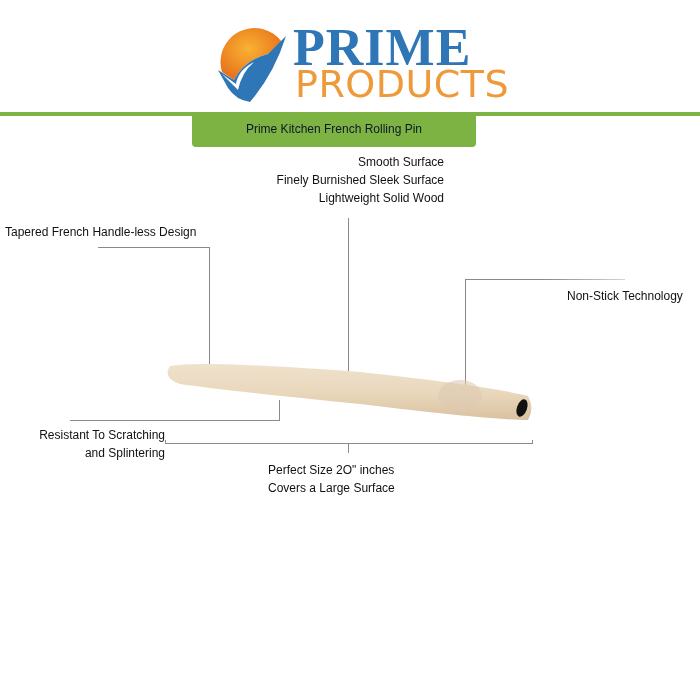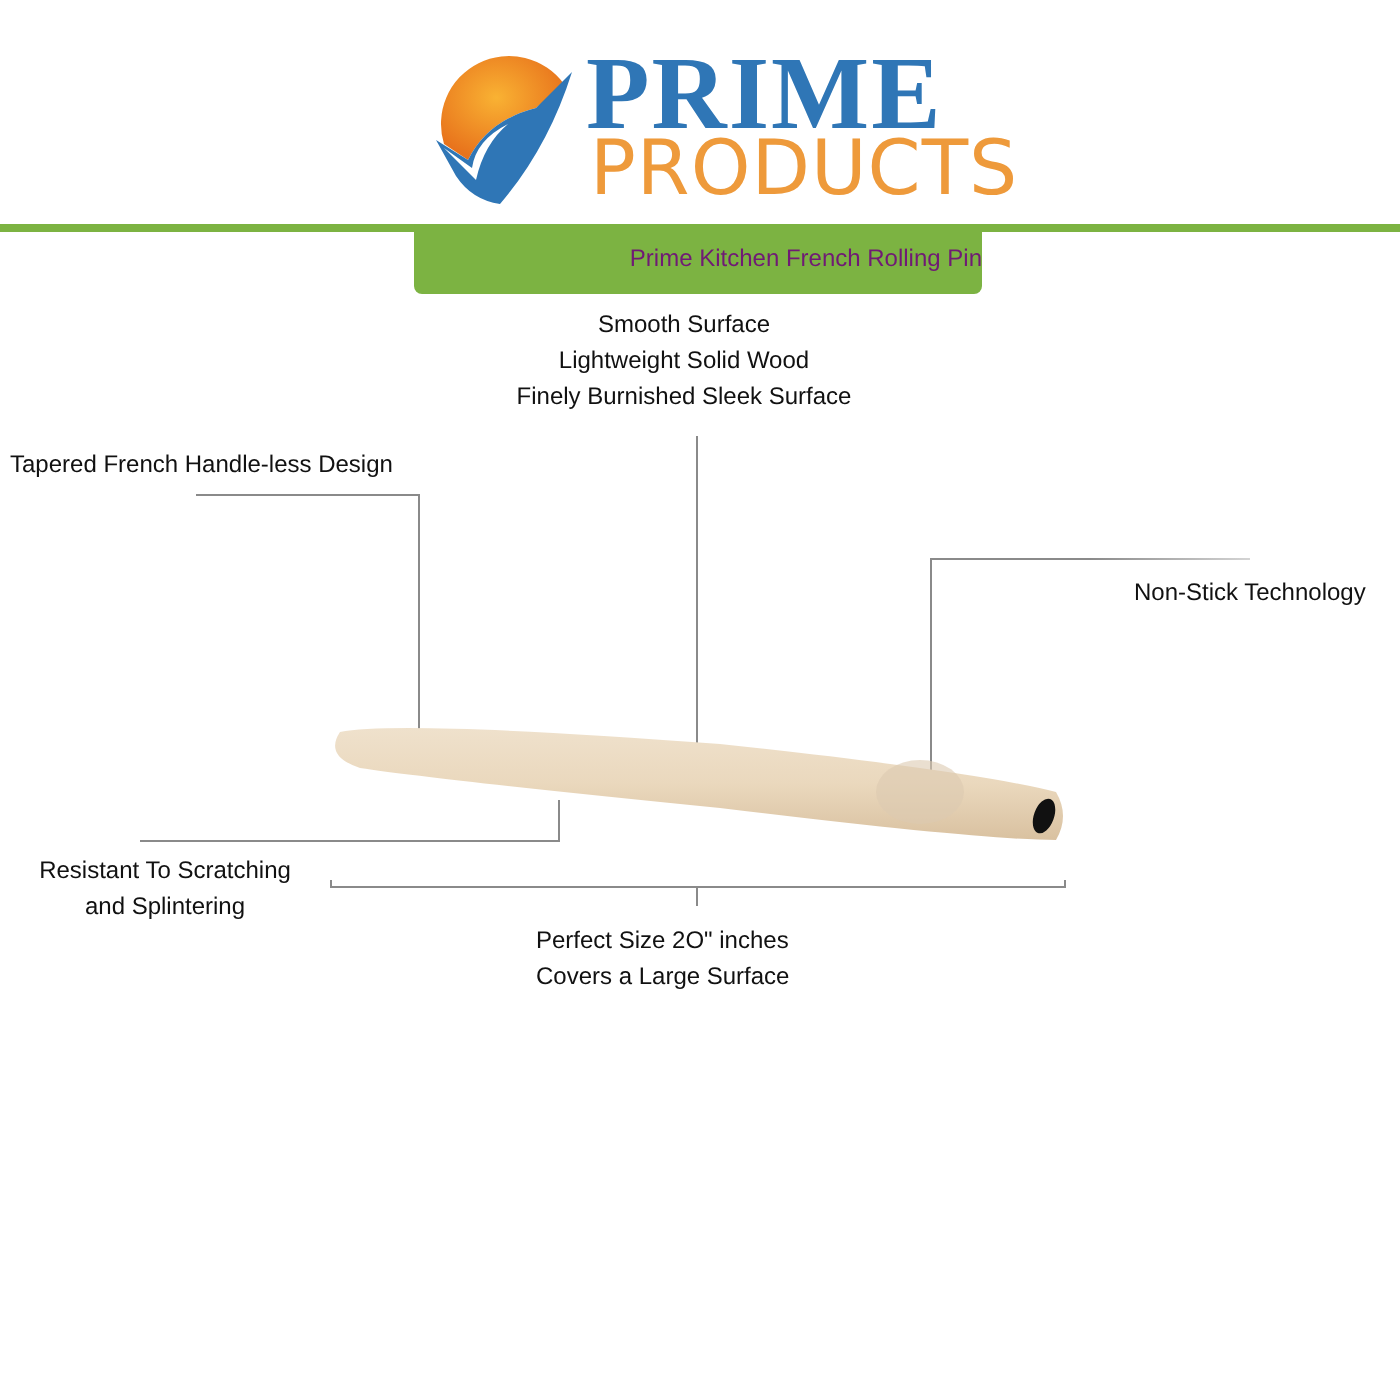--- a/index.html
+++ b/index.html
@@ -4,24 +4,24 @@
 <style>
   html, body { margin: 0; padding: 0; }
   body { width: 700px; height: 700px; background: #ffffff; position: relative; overflow: hidden;
          font-family: "Liberation Sans", "DejaVu Sans", sans-serif; color: #111; }
   .abs { position: absolute; }
   .logo-text-1 { left: 293px; top: 22px; font-size: 52px; font-weight: bold; color: #2f76b6;
                  letter-spacing: 1px; line-height: 52px; font-family: Liberation Serif, serif; }
   .logo-text-2 { left: 295px; top: 68px; font-size: 38px; color: #ee9a3b; line-height: 32px;
                  font-family: "DejaVu Sans", sans-serif; letter-spacing: 0.5px; }
   .green-bar { left: 0; top: 112px; width: 700px; height: 4px; background: #7cb342; }
-  .banner { left: 207px; top: 114px; width: 284px; height: 33px; background: #7cb342;
-            border-radius: 0 0 4px 4px; color: #701a75; font-size: 12px; text-align: right; line-height: 31px; }
+  .banner { left: 192px; top: 114px; width: 284px; height: 33px; background: #7cb342;
+            border-radius: 0 0 4px 4px; color: #0f172a; font-size: 12px; text-align: center; line-height: 31px; }
   .lbl { font-size: 12px; color: #111; line-height: 18px; }
-  .center { text-align: center; }
+  .center { text-align: right; }
   .line { background: #8a8a8a; }
 </style>
 </head>
 <body>
 
 <div class="abs" style="left:214px;top:24px;width:80px;height:80px;">
   <svg width="80" height="80" viewBox="0 0 80 80">
     <defs>
       <radialGradient id="sun" cx="45%" cy="40%" r="60%">
         <stop offset="0%" stop-color="#f9b233"></stop>
@@ -34,22 +34,22 @@
   </svg>
 </div>
 <div class="abs logo-text-1">PRIME</div>
 <div class="abs logo-text-2">PRODUCTS</div>
 
 <div class="abs green-bar"></div>
 <div class="abs banner">Prime Kitchen French Rolling Pin</div>
 
 <div class="abs lbl center" style="left:240px;top:153px;width:204px;">
   <div>Smooth Surface</div>
+  <div>Finely Burnished Sleek Surface</div>
   <div>Lightweight Solid Wood</div>
-  <div>Finely Burnished Sleek Surface</div>
 </div>
 <div class="abs line" style="left:348px;top:218px;width:1px;height:165px;"></div>
 
 <div class="abs lbl" style="left:5px;top:223px;">Tapered French Handle-less Design</div>
 <div class="abs line" style="left:98px;top:247px;width:112px;height:1px;"></div>
 <div class="abs line" style="left:209px;top:247px;width:1px;height:118px;"></div>
 
 <div class="abs lbl" style="left:567px;top:287px;">Non-Stick Technology</div>
 <div class="abs line" style="left:465px;top:279px;width:160px;height:1px;background:linear-gradient(to right,#8a8a8a 50%,#d4d4d4);"></div>
 <div class="abs line" style="left:465px;top:279px;width:1px;height:110px;"></div>

